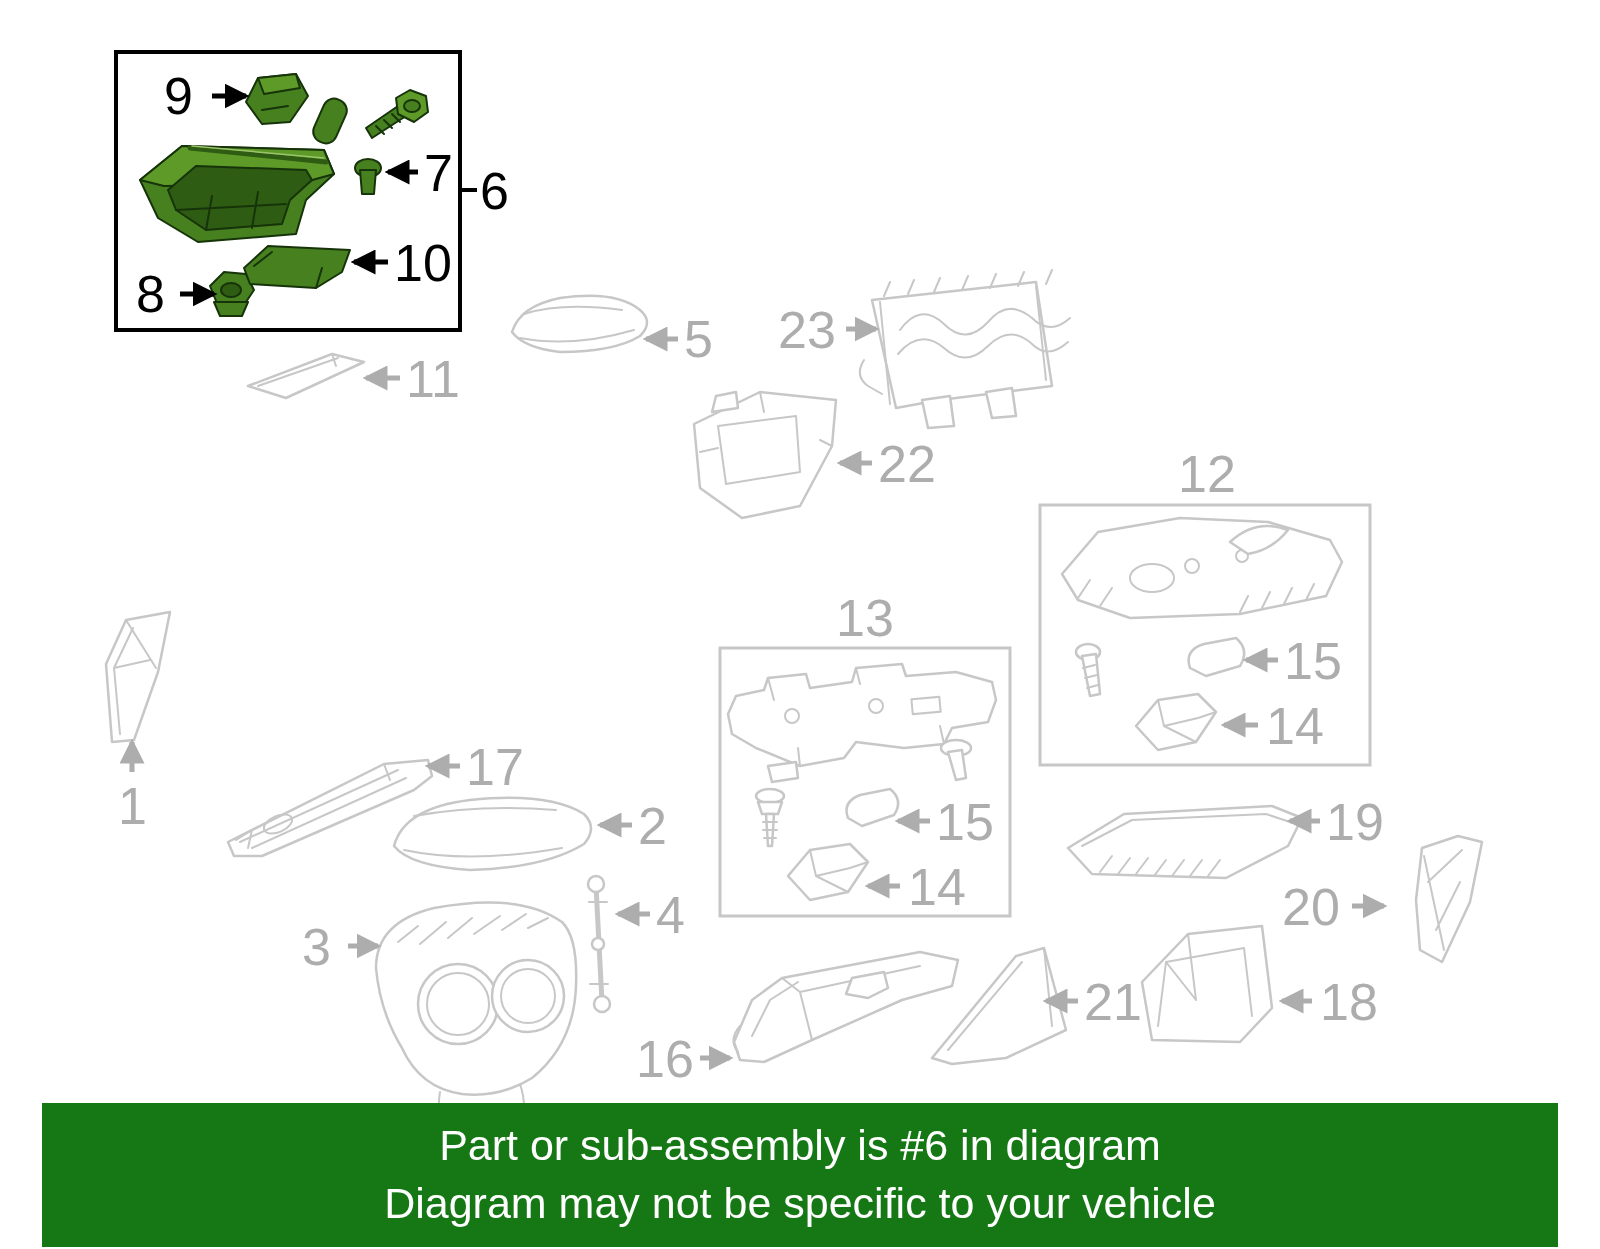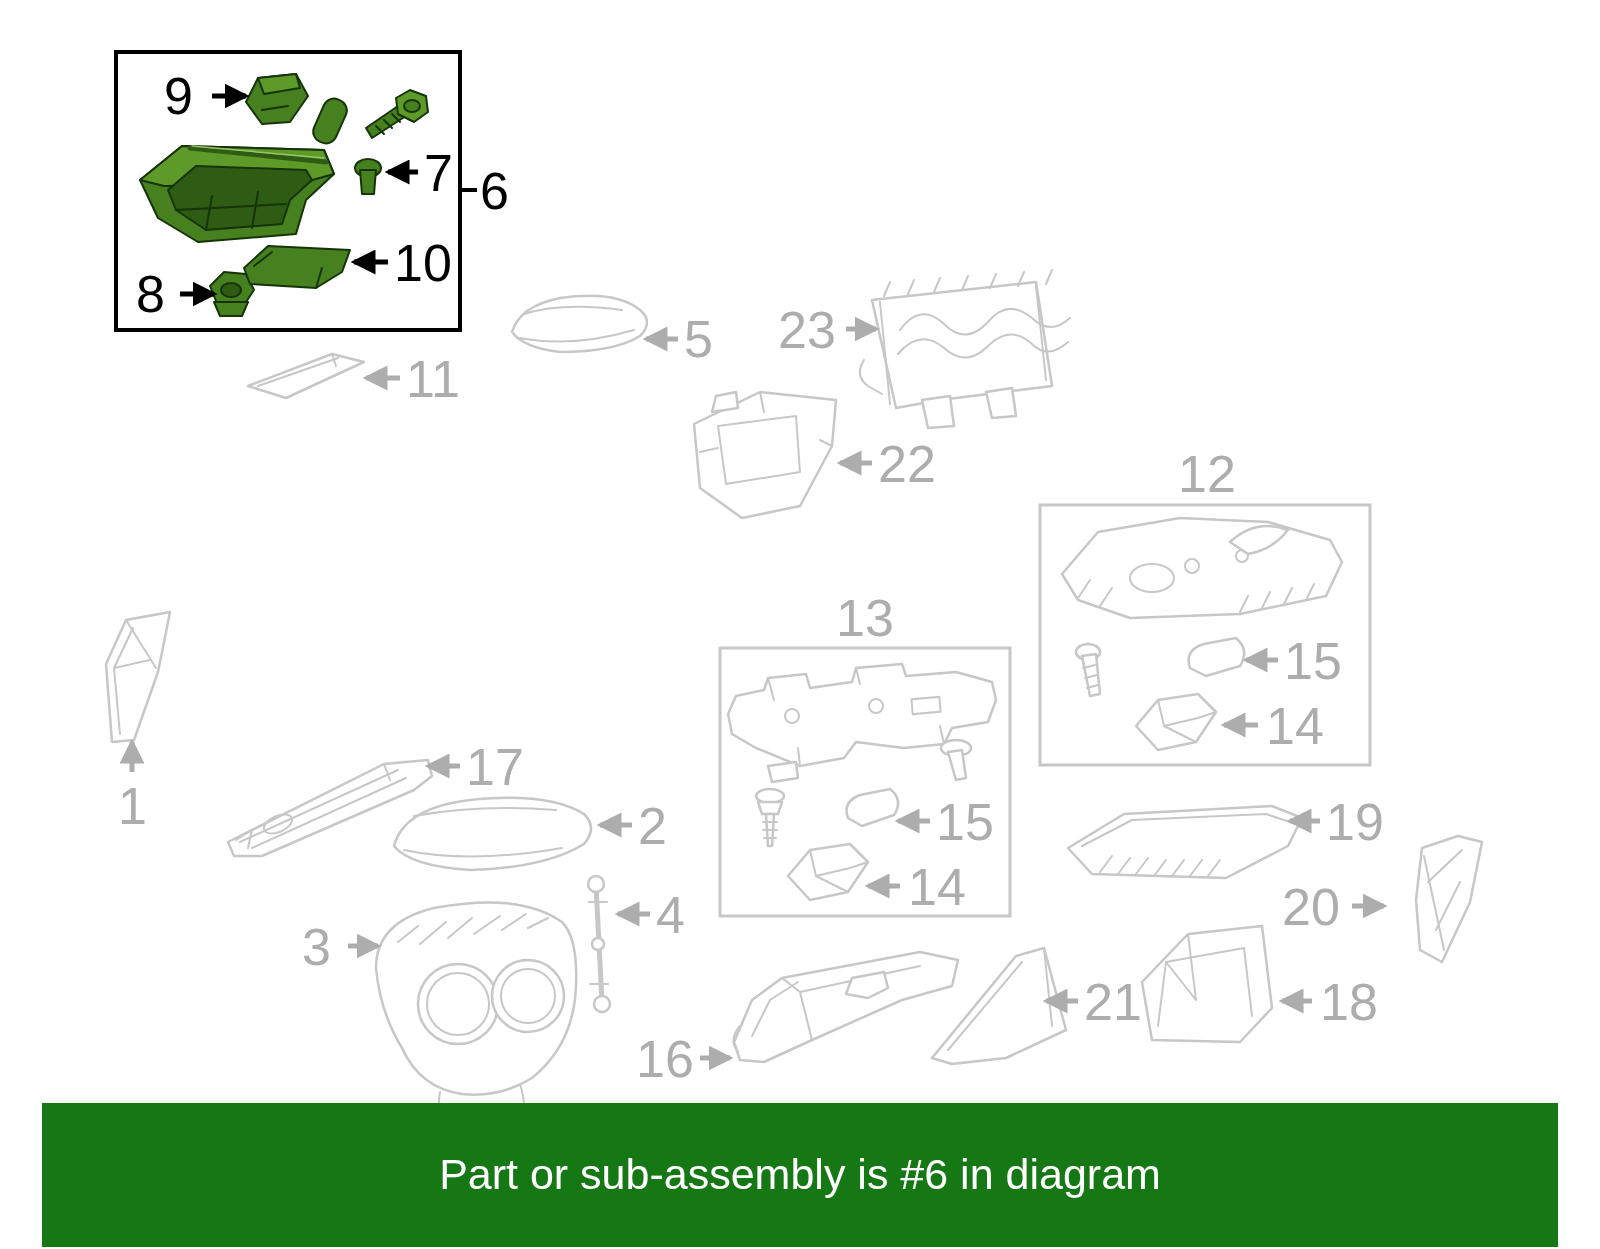--- a/index.html
+++ b/index.html
@@ -269,14 +269,15 @@
   <text class="lbl lg" x="302" y="965">3</text>
   <text class="lbl lg" x="1326" y="840">19</text>
   <text class="lbl lg" x="1282" y="925">20</text>
   <text class="lbl lg" x="1084" y="1020">21</text>
   <text class="lbl lg" x="1320" y="1020">18</text>
   <text class="lbl lg" x="636" y="1077">16</text>
 </svg>
 
 <div class="banner">
   <div>Part or sub-assembly is #6 in diagram</div>
+  <div>Diagram may not be specific to your vehicle</div>
 </div>
 </div>
 
 </body></html>

